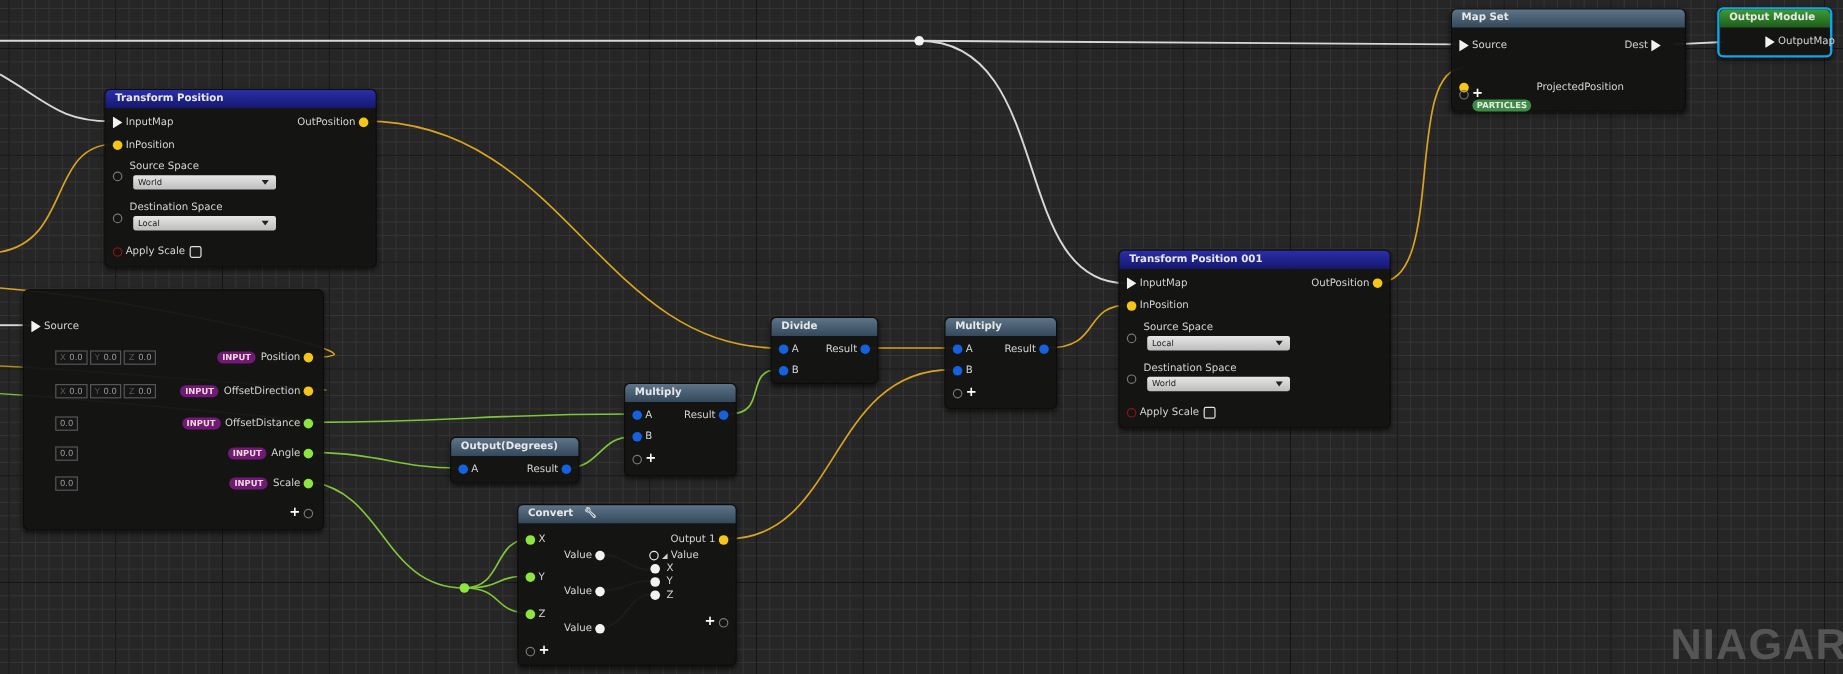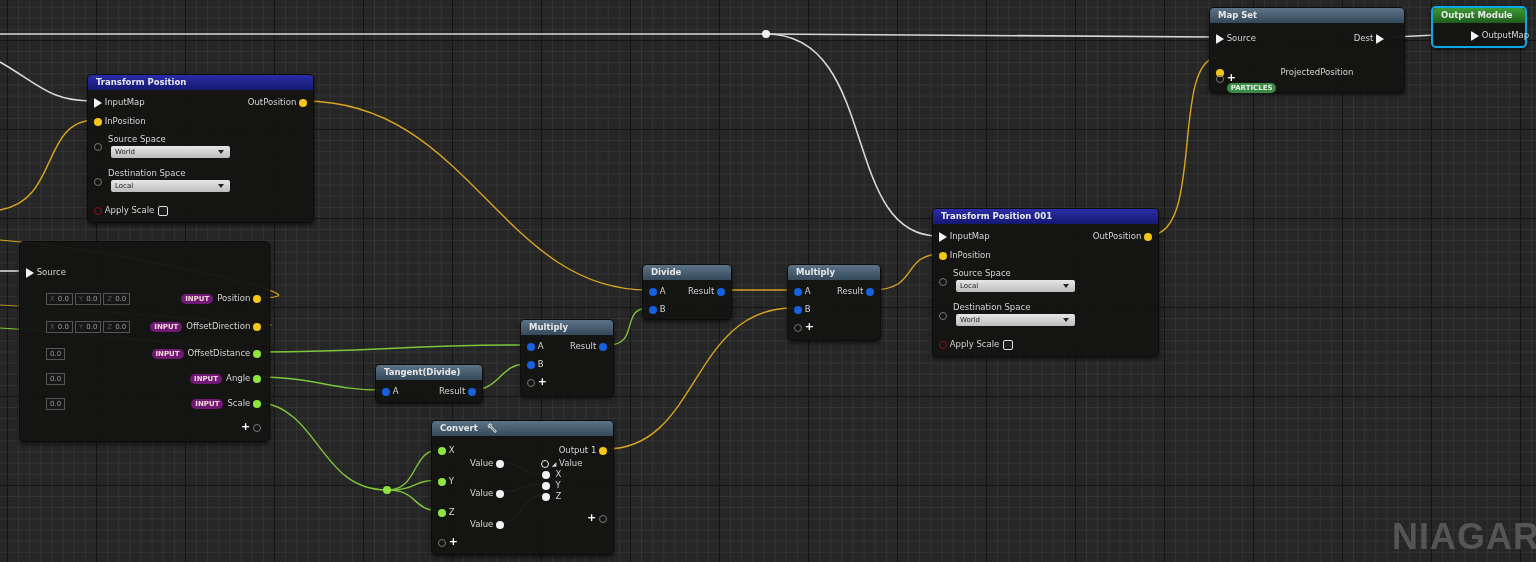--- a/index.html
+++ b/index.html
@@ -151,21 +151,21 @@
   <div class="pin" style="left:26px;top:130px;"><span class="vbox">0.0</span></div>
   <div class="pin" style="right:8px;top:130px;"><span class="badge">INPUT</span><span>Angle</span> <span class="dot g"></span></div>
 
   <div class="pin" style="left:26px;top:155px;"><span class="vbox">0.0</span></div>
   <div class="pin" style="right:8px;top:155px;"><span class="badge">INPUT</span><span>Scale</span> <span class="dot g"></span></div>
 
   <div class="pin" style="right:8px;top:179px;"><span class="plus">+</span> <span class="dot hollow"></span></div>
 </div>
 
 <div class="node" style="left:375px;top:364px;width:106px;height:37px;">
-  <div class="hdr">Tangent(Divide)</div>
+  <div class="hdr">Output(Degrees)</div>
   <div class="pin" style="left:6px;top:20px;"><span class="dot b"></span> <span>A</span></div>
   <div class="pin" style="right:6px;top:20px;"><span>Result</span> <span class="dot b"></span></div>
 </div>
 
 <div class="node" style="left:520px;top:319px;width:92px;height:76px;">
   <div class="hdr">Multiply</div>
   <div class="pin" style="left:6px;top:20px;"><span class="dot b"></span> <span>A</span></div>
   <div class="pin" style="right:6px;top:20px;"><span>Result</span> <span class="dot b"></span></div>
   <div class="pin" style="left:6px;top:38px;"><span class="dot b"></span> <span>B</span></div>
   <div class="pin" style="left:6px;top:56px;"><span class="dot hollow"></span> <span class="plus">+</span></div>

